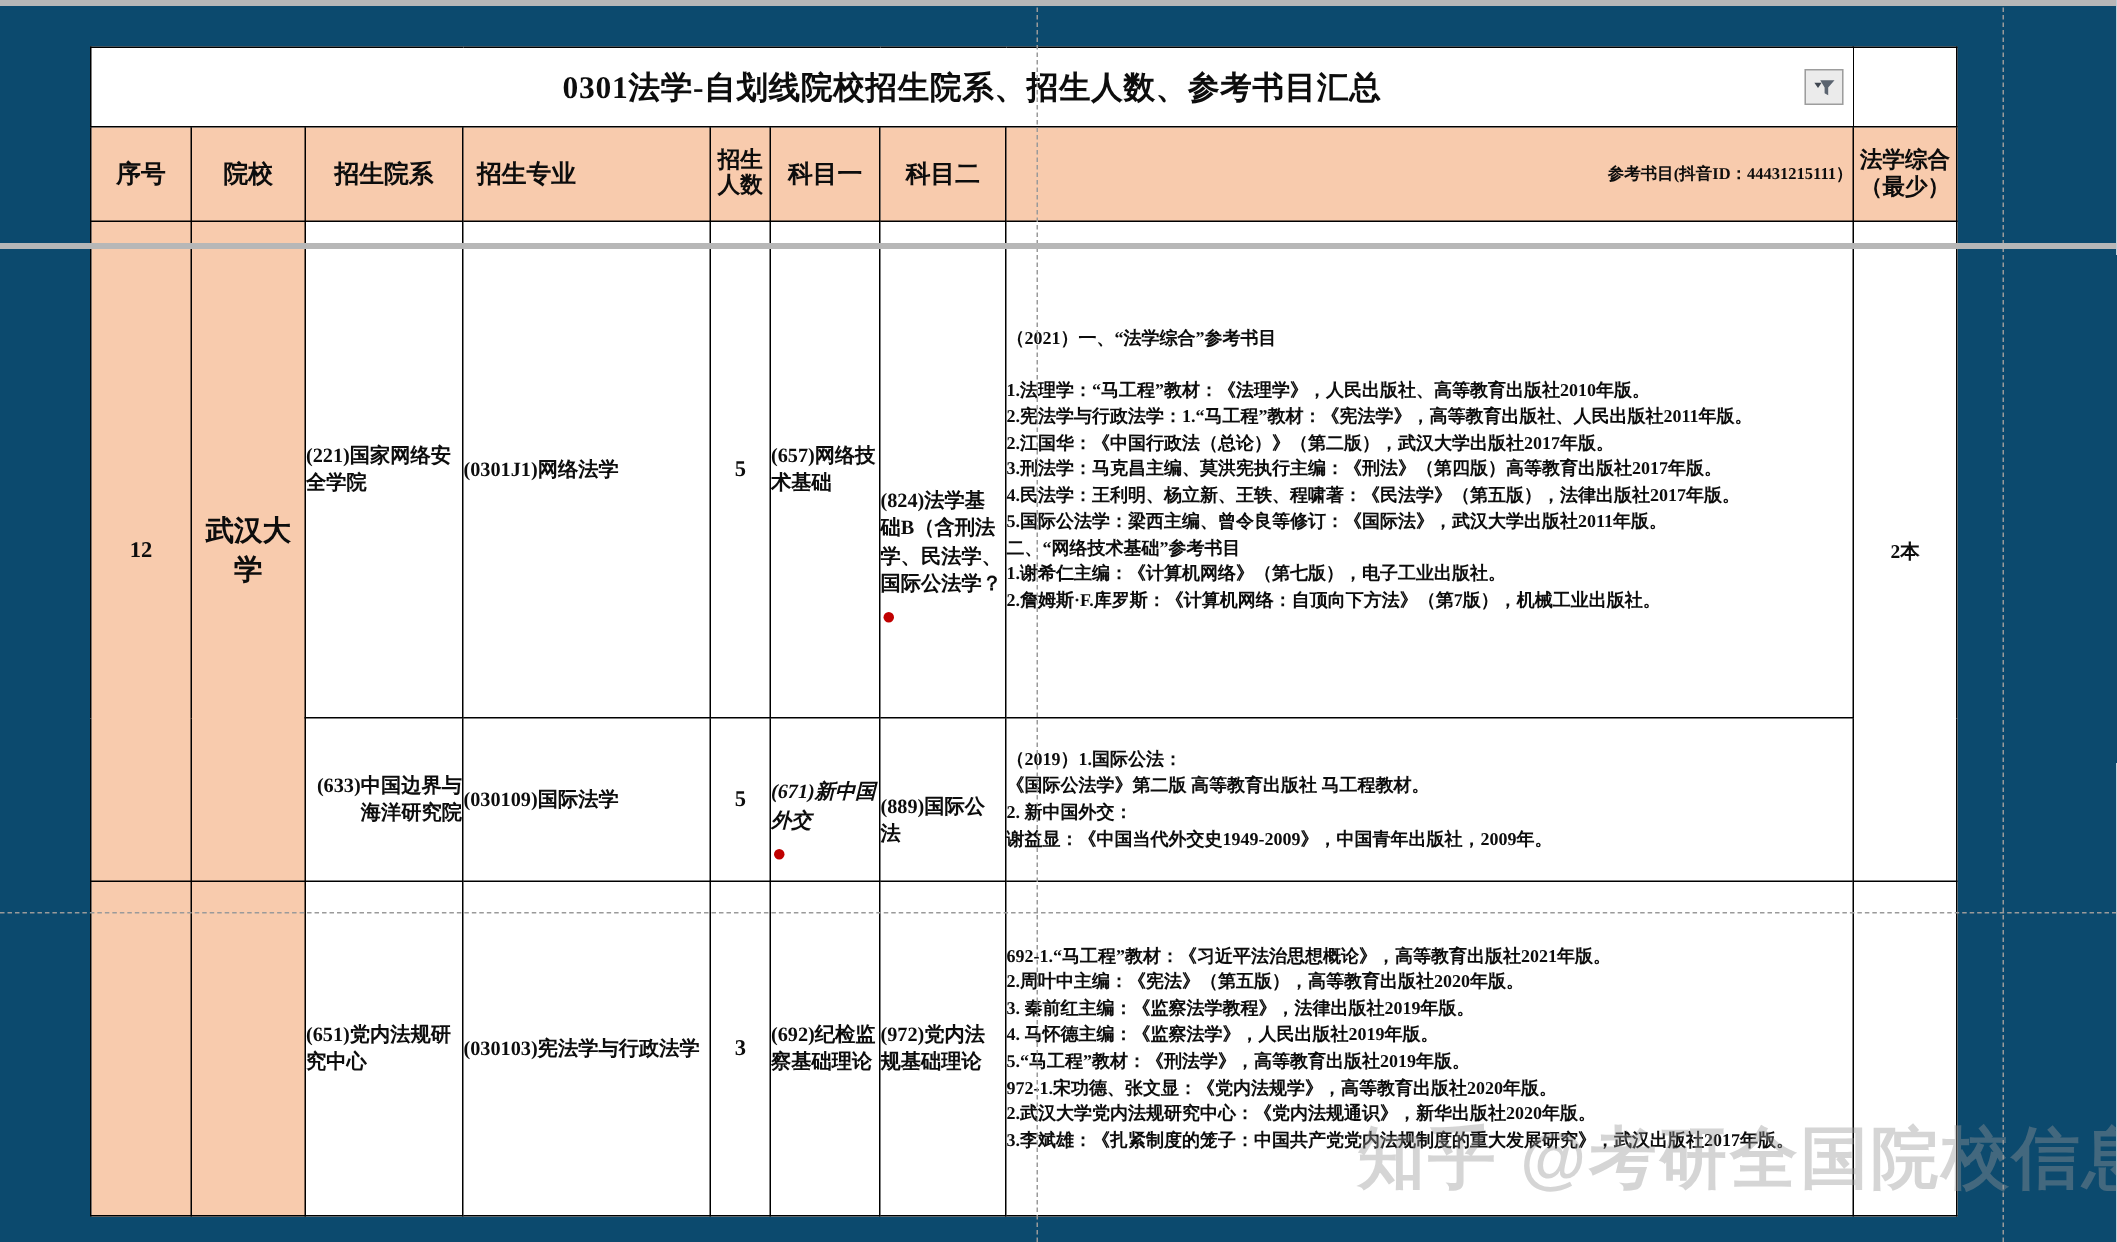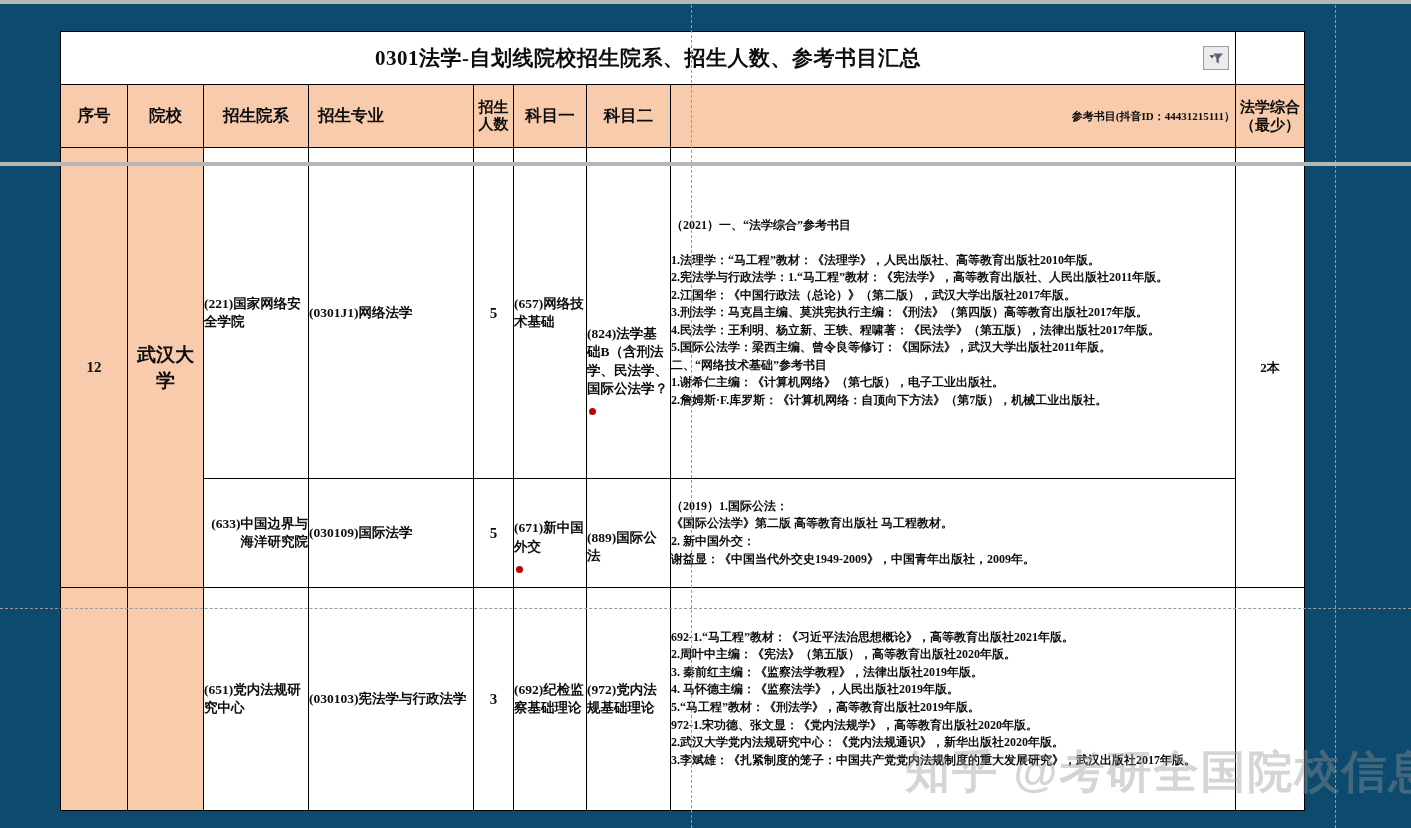--- a/index.html
+++ b/index.html
@@ -187,21 +187,21 @@
 二、“网络技术基础”参考书目
 1.谢希仁主编：《计算机网络》（第七版），电子工业出版社。
 2.詹姆斯·F.库罗斯：《计算机网络：自顶向下方法》（第7版），机械工业出版社。</td>
       <td class="body ctr" rowspan="2" style="font-size:13px;">2本</td>
     </tr>
 
     <tr>
       <td class="body" style="height:108px;text-align:right;">(633)中国边界与海洋研究院</td>
       <td class="body">(030109)国际法学</td>
       <td class="body ctr" style="font-size:15px;">5</td>
-      <td class="body top" style="padding-top:28px;">
+      <td class="body top" style="padding-top:28px;font-style:italic;">
         <span>(671)新中国外交</span>
         <span class="cmt left"></span>
       </td>
       <td class="body top" style="padding-top:28px;">(889)国际公法</td>
       <td class="body refs">（2019）1.国际公法：
 《国际公法学》第二版 高等教育出版社 马工程教材。
 2. 新中国外交：
 谢益显：《中国当代外交史1949-2009》，中国青年出版社，2009年。</td>
     </tr>
 

